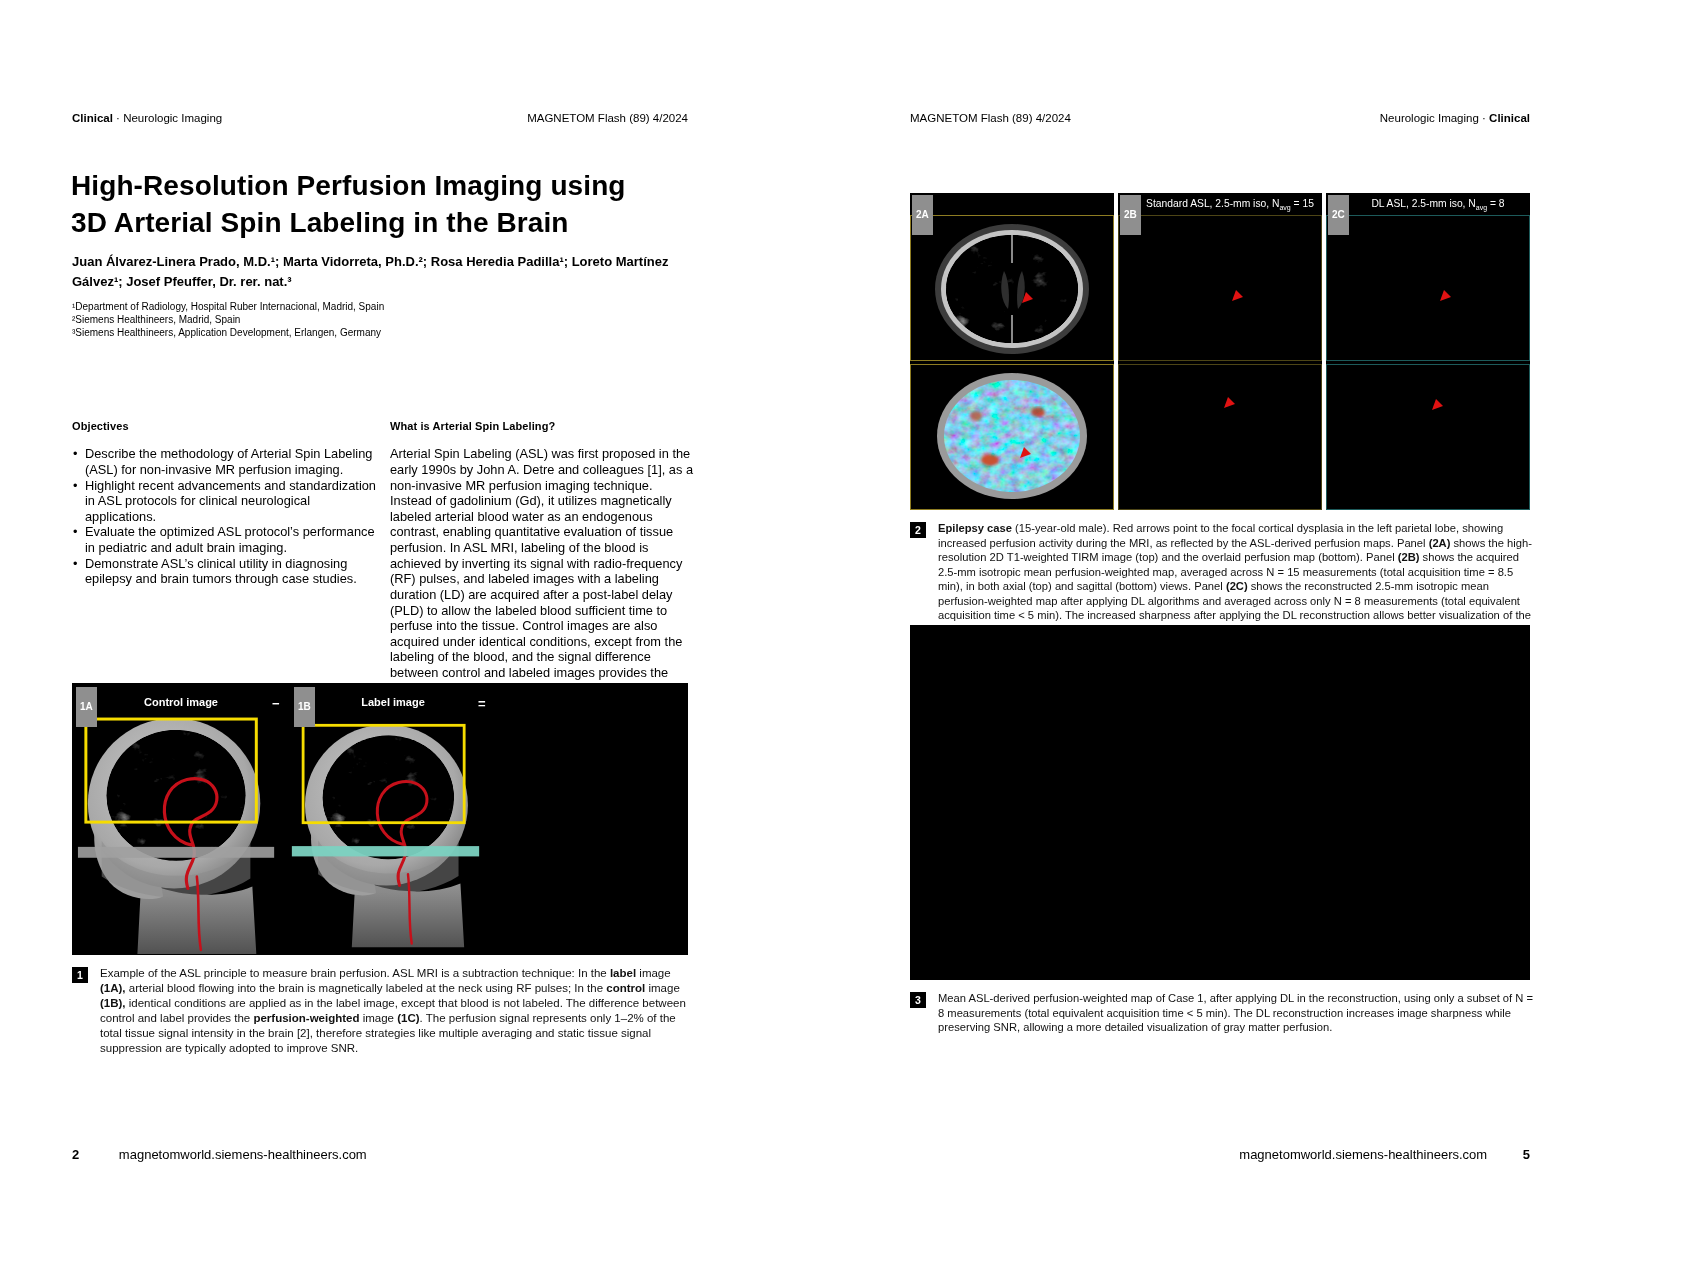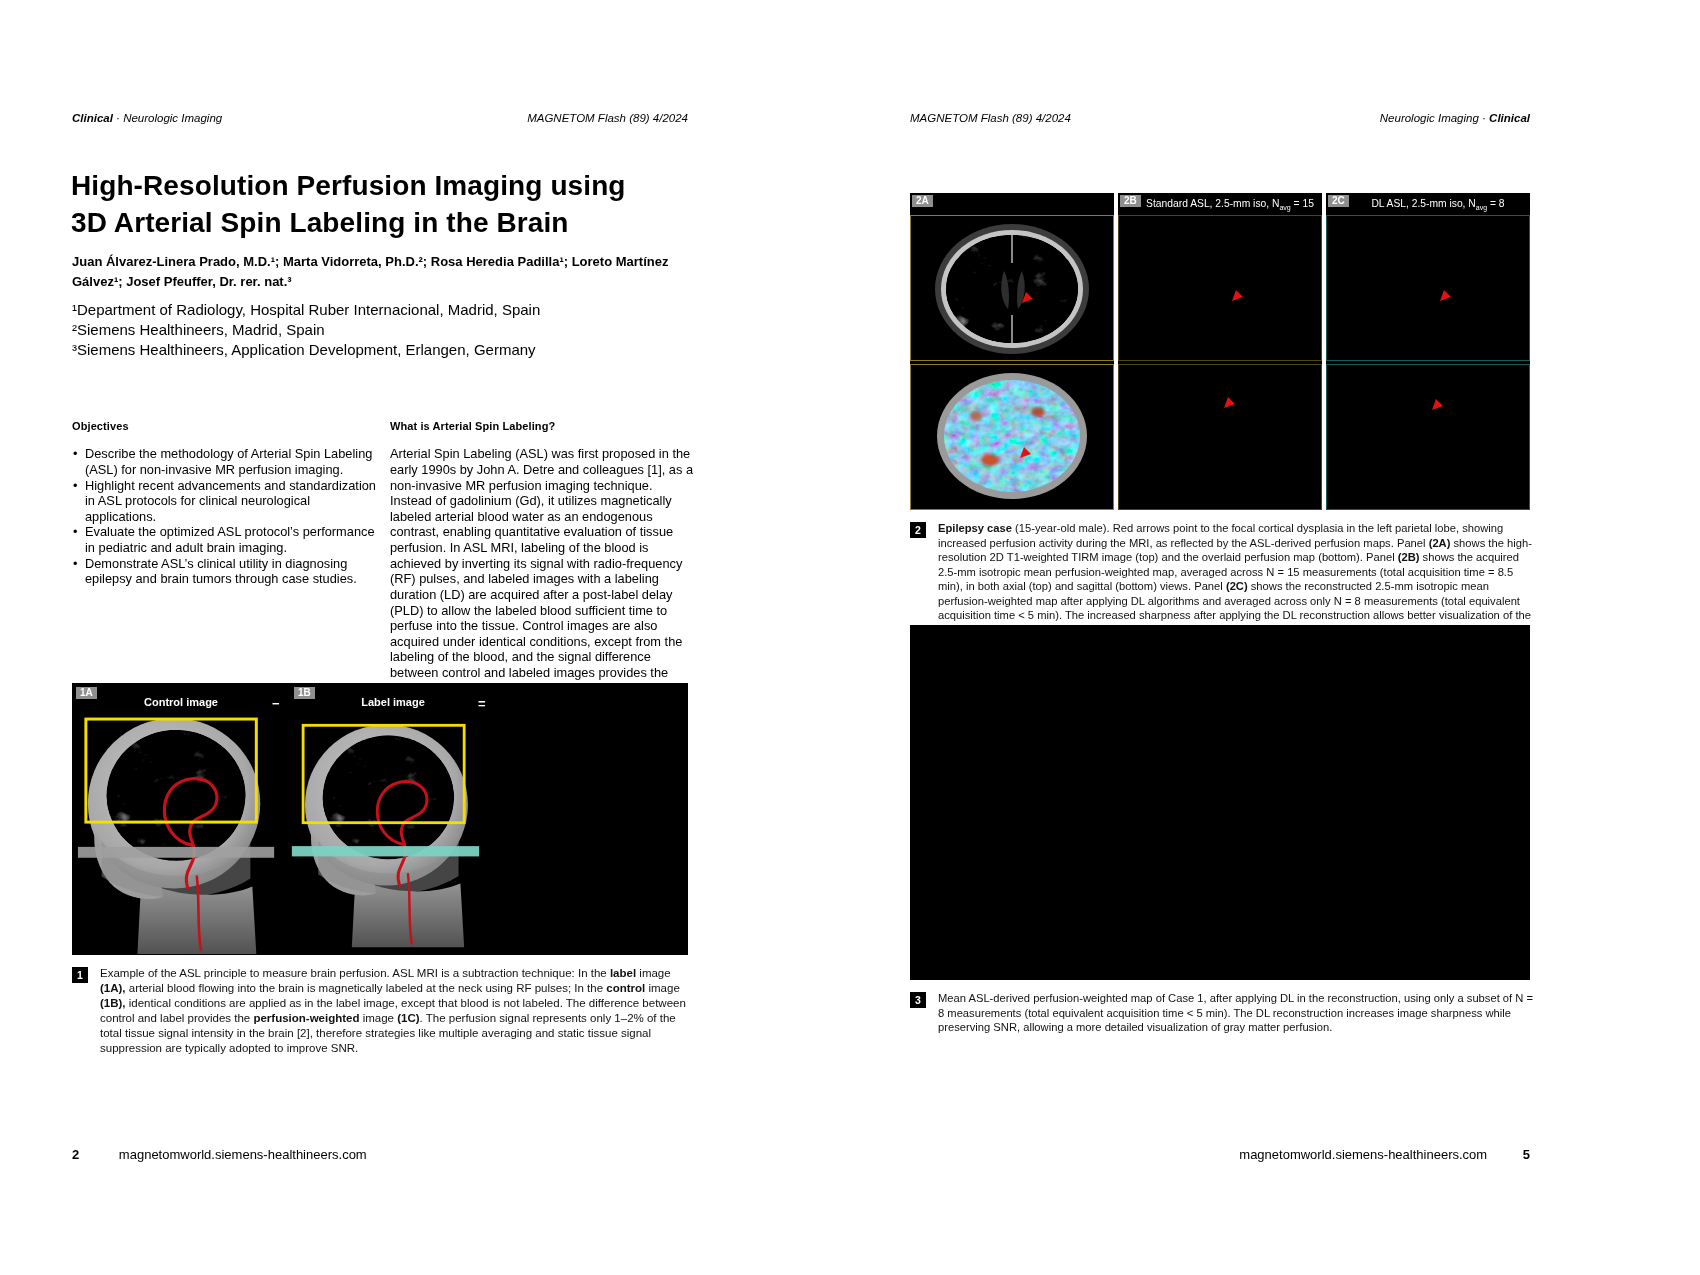--- a/index.html
+++ b/index.html
@@ -1,48 +1,48 @@
 <!DOCTYPE html>
 <html><head>
 <meta charset="utf-8">
 <style>
   * { margin:0; padding:0; box-sizing:border-box; }
   html,body { width:1700px; height:1275px; }
   body { position:relative; background:#ffffff; color:#000;
          font-family:"Liberation Sans", sans-serif; overflow:hidden; }
 
   
-  .pg-hdr { position:absolute; top:112px; font-size:11.5px; display:flex; justify-content:space-between; color:#000;font-style:italic; }
+  .pg-hdr { position:absolute; top:112px; font-size:11.5px; display:flex; justify-content:space-between; color:#000; }
   .lp-hdr { left:72px;  width:616px; }
   .rp-hdr { left:910px; width:620px; }
   .pg-ftr { position:absolute; top:1147px; font-size:13px; }
   .lp-ftr { left:72px; }
   .lp-ftr .url { margin-left:36px; }
   .rp-ftr { left:910px; width:620px; text-align:right; }
   .rp-ftr .pgnum { margin-left:32px; }
   .pgnum { font-weight:bold; }
 
   
   .title { position:absolute; left:71px; top:167px; width:640px;
            font-size:28px; font-weight:800; line-height:1.33; letter-spacing:0.1px; }
   .authors { position:absolute; left:72px; top:252px; width:600px;
              font-size:13px; font-weight:bold; line-height:1.5; }
   .affils { position:absolute; left:72px; top:300px; width:600px;
-            font-size:15px; line-height:1.32; }
+            font-size:10px; line-height:1.32; }
   .col { position:absolute; top:420px; width:304px; font-size:12.8px; line-height:1.22; }
   .col-l { left:72px; }
   .col-r { left:390px; }
   .col h2 { font-size:11px; font-weight:800; margin-bottom:13px; letter-spacing:0.1px; }
   .bullet { position:relative; padding-left:13px; }
   .bullet::before { content:"\2022"; position:absolute; left:1px; }
 
   
   .fig1 { position:absolute; left:72px; top:683px; width:616px; height:272px; background:#000; }
   .chip { position:absolute; top:4px; left:4px; background:#8f8f8f; color:#fff;
-          font-size:10px; font-weight:bold; padding:0 4px; line-height:12px; z-index:3; }
+          font-size:10px; font-weight:bold; padding:14px 4px; line-height:12px; z-index:3; }
   .f1-panel { position:absolute; top:0; height:272px; }
   .f1a { left:0;   width:218px; }
   .f1b { left:218px; width:206px; }
   .f1c { left:424px; width:192px; }
   .f1-title { position:absolute; top:13px; left:0; width:100%; text-align:center;
               color:#fff; font-size:11px; font-weight:bold; }
   .f1-op { position:absolute; top:13px; color:#fff; font-size:13px; font-weight:bold; z-index:2; }
   .op-minus  { left:200px; }
   .op-equals { left:406px; }
   .headsvg { position:absolute; left:0; top:28px; width:100%; height:244px; }

